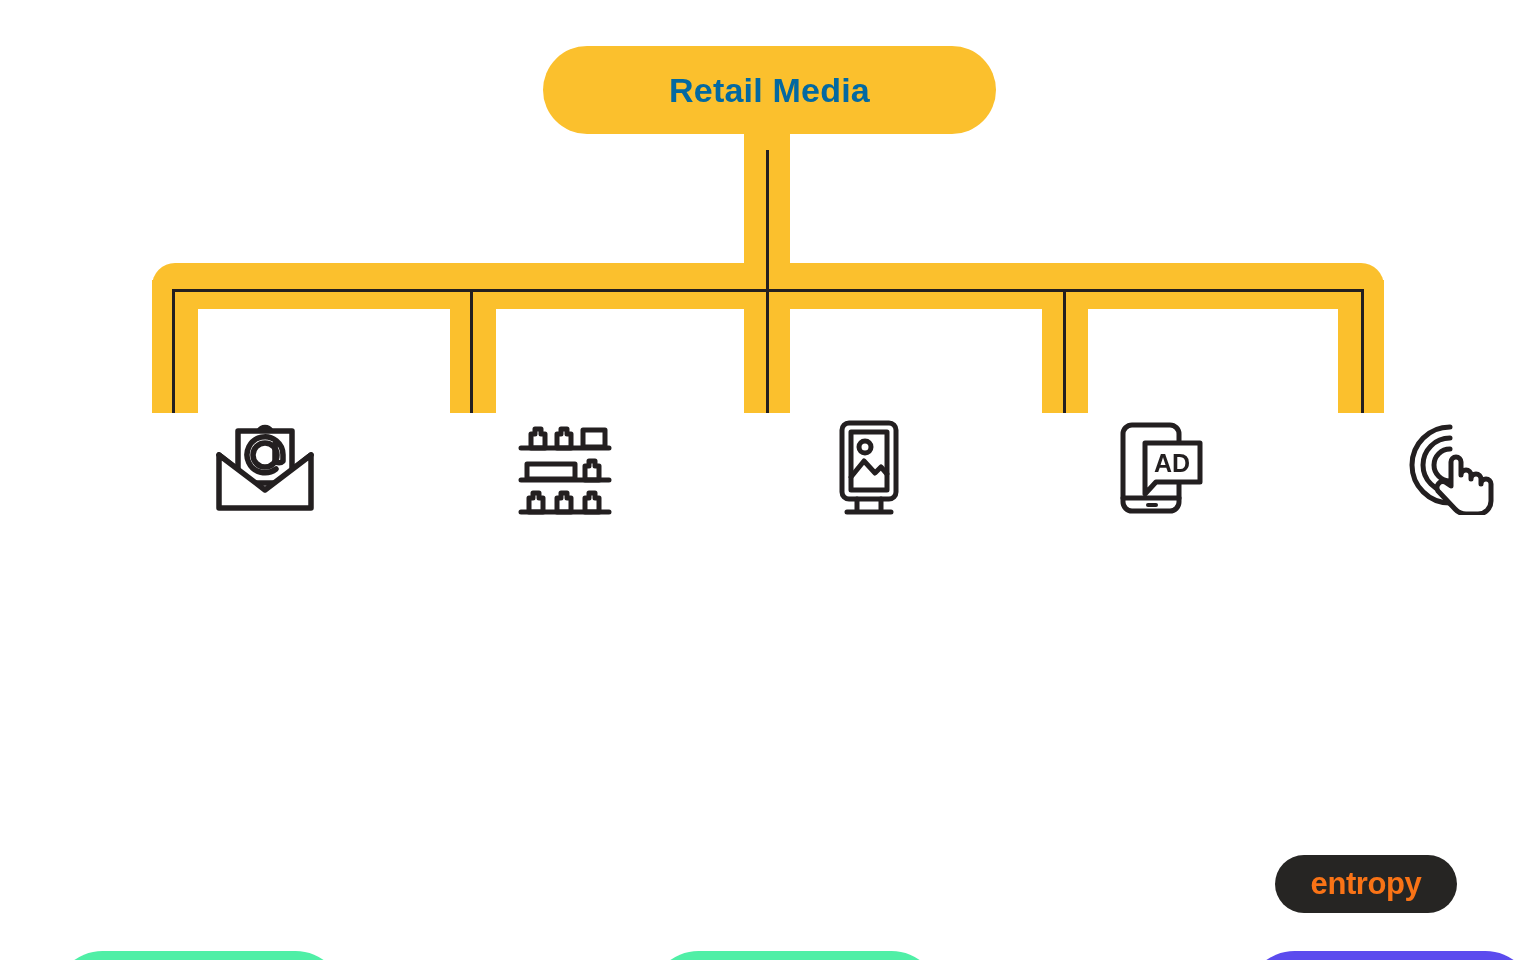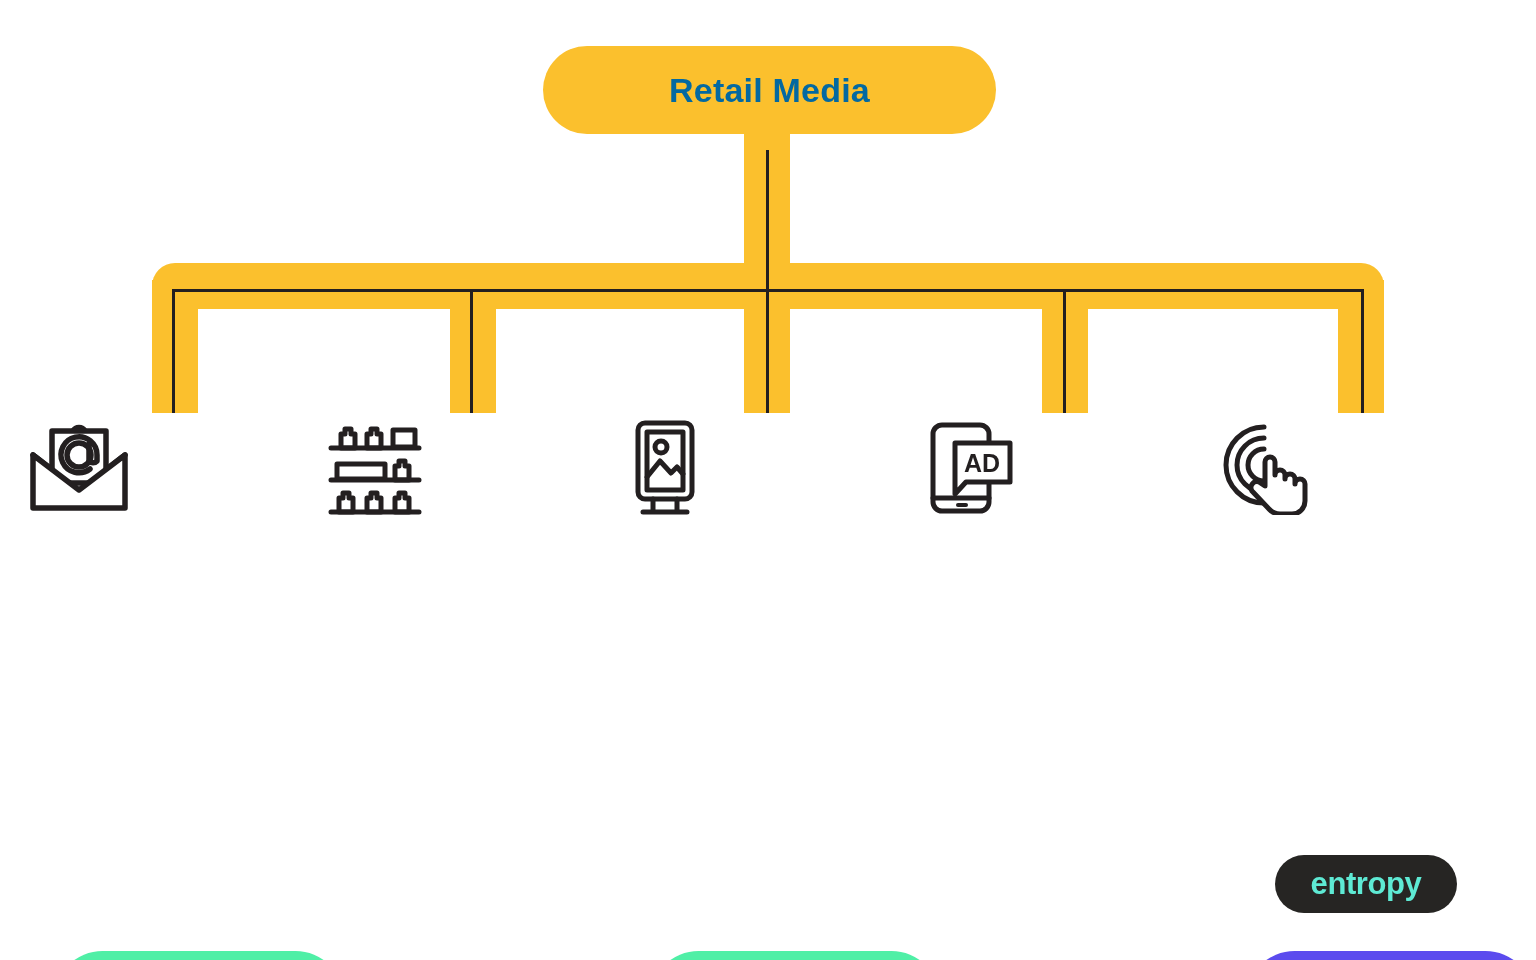--- a/index.html
+++ b/index.html
@@ -90,21 +90,21 @@
 
   
   .col {
     position: absolute;
     top: 418px;
   }
   .icon-wrap {
     height: 100px;
     display: flex;
     align-items: center;
-    justify-content: flex-start;
+    justify-content: flex-end;
   }
   .icon-wrap svg { display: block; }
 
   .cat-pill {
     position: absolute;
     top: 533px;
     height: 97px;
     border-radius: 49px;
     display: flex;
     align-items: center;
@@ -122,21 +122,21 @@
     top: 855px;
     width: 182px;
     height: 58px;
     border-radius: 29px;
     background: #262523;
     display: flex;
     align-items: center;
     justify-content: center;
   }
   .logo .logo-text {
-    color: #5eead4;
+    color: #f97316;
     font-size: 31px;
     font-weight: bold;
     letter-spacing: -0.4px;
   }
 </style>
 </head>
 <body>
 
 <div id="canvas">
 

